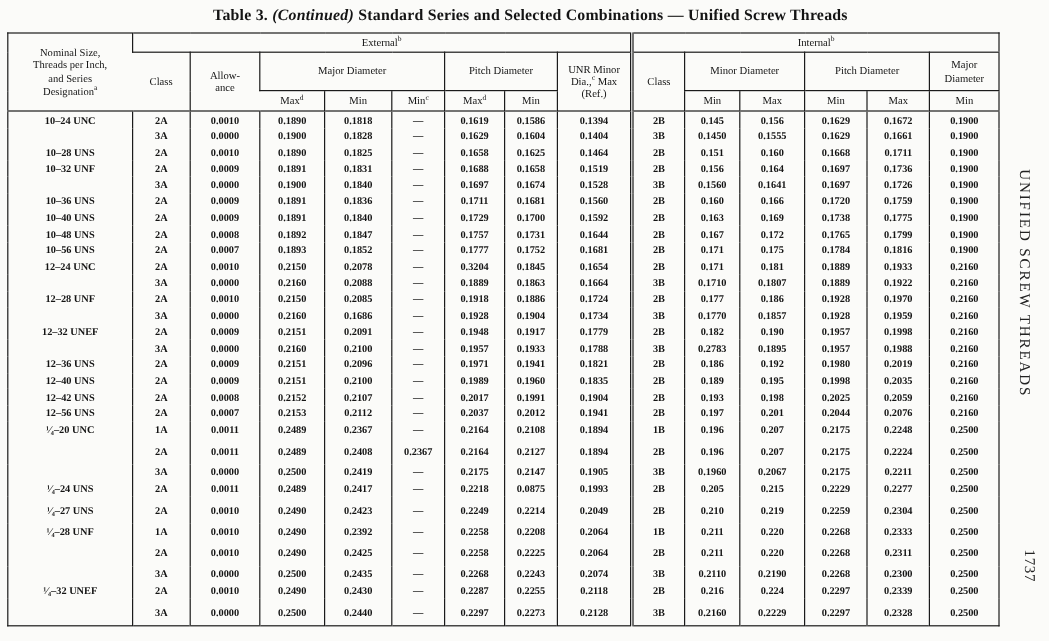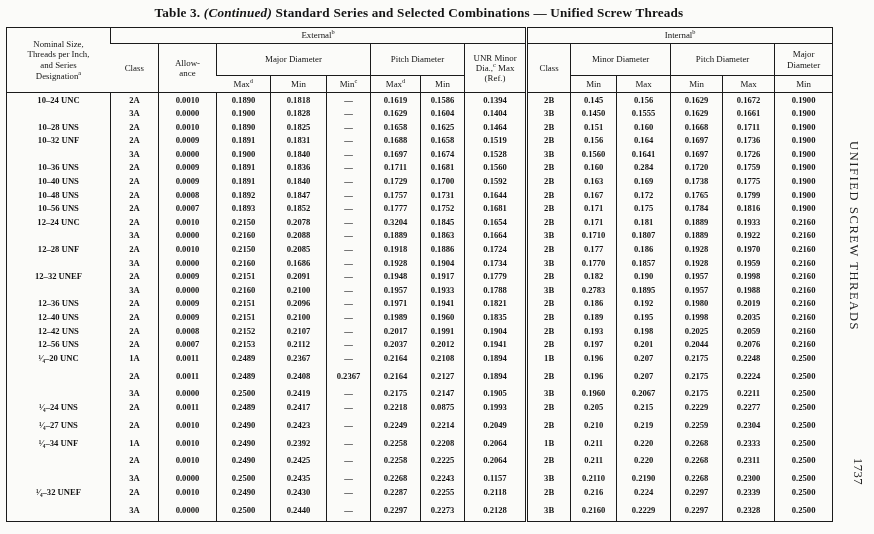--- a/index.html
+++ b/index.html
@@ -4,21 +4,21 @@
 <style>
   html,body{margin:0;padding:0;}
   body{
     width:874px;height:534px;position:relative;overflow:hidden;
     background:#fbfbf9;color:#141414;
     font-family:"Liberation Serif","DejaVu Serif",serif;
   }
   
   .title{
     position:absolute;top:5px;left:0;width:838px;text-align:center;
-    font-size:13.2px;letter-spacing:.2px;white-space:nowrap;
+    font-size:13.2px;letter-spacing:.2px;white-space:nowrap;padding-left:23px;
   }
   .title .b{font-weight:bold;}
   .title .bi{font-weight:bold;font-style:italic;}
   
   table.tt{
     position:absolute;left:6px;top:27px;
     border-collapse:collapse;table-layout:fixed;width:826px;
     border:1.4px solid #1b1b1b;
   }
   table.tt th,table.tt td{
@@ -212,21 +212,21 @@
         <td>2A</td>
         <td>0.0009</td>
         <td class="">0.1891</td>
         <td>0.1836</td>
         <td>—</td>
         <td>0.1711</td>
         <td>0.1681</td>
         <td>0.1560</td>
         <td class="dbl">2B</td>
         <td>0.160</td>
-        <td>0.284</td>
+        <td>0.166</td>
         <td>0.1720</td>
         <td>0.1759</td>
         <td>0.1900</td>
       </tr>
       <tr>
         <td>10–40 UNS</td>
         <td>2A</td>
         <td>0.0009</td>
         <td class="">0.1891</td>
         <td>0.1840</td>
@@ -524,21 +524,21 @@
         <td>0.2214</td>
         <td>0.2049</td>
         <td class="dbl">2B</td>
         <td>0.210</td>
         <td>0.219</td>
         <td>0.2259</td>
         <td>0.2304</td>
         <td>0.2500</td>
       </tr>
       <tr>
-        <td>¹⁄₄–34 UNF</td>
+        <td>¹⁄₄–28 UNF</td>
         <td>1A</td>
         <td>0.0010</td>
         <td class="">0.2490</td>
         <td>0.2392</td>
         <td>—</td>
         <td>0.2258</td>
         <td>0.2208</td>
         <td>0.2064</td>
         <td class="dbl">1B</td>
         <td>0.211</td>
@@ -566,21 +566,21 @@
       </tr>
       <tr>
         <td></td>
         <td>3A</td>
         <td>0.0000</td>
         <td class="">0.2500</td>
         <td>0.2435</td>
         <td>—</td>
         <td>0.2268</td>
         <td>0.2243</td>
-        <td>0.1157</td>
+        <td>0.2074</td>
         <td class="dbl">3B</td>
         <td>0.2110</td>
         <td>0.2190</td>
         <td>0.2268</td>
         <td>0.2300</td>
         <td>0.2500</td>
       </tr>
       <tr>
         <td>¹⁄₄–32 UNEF</td>
         <td>2A</td>

